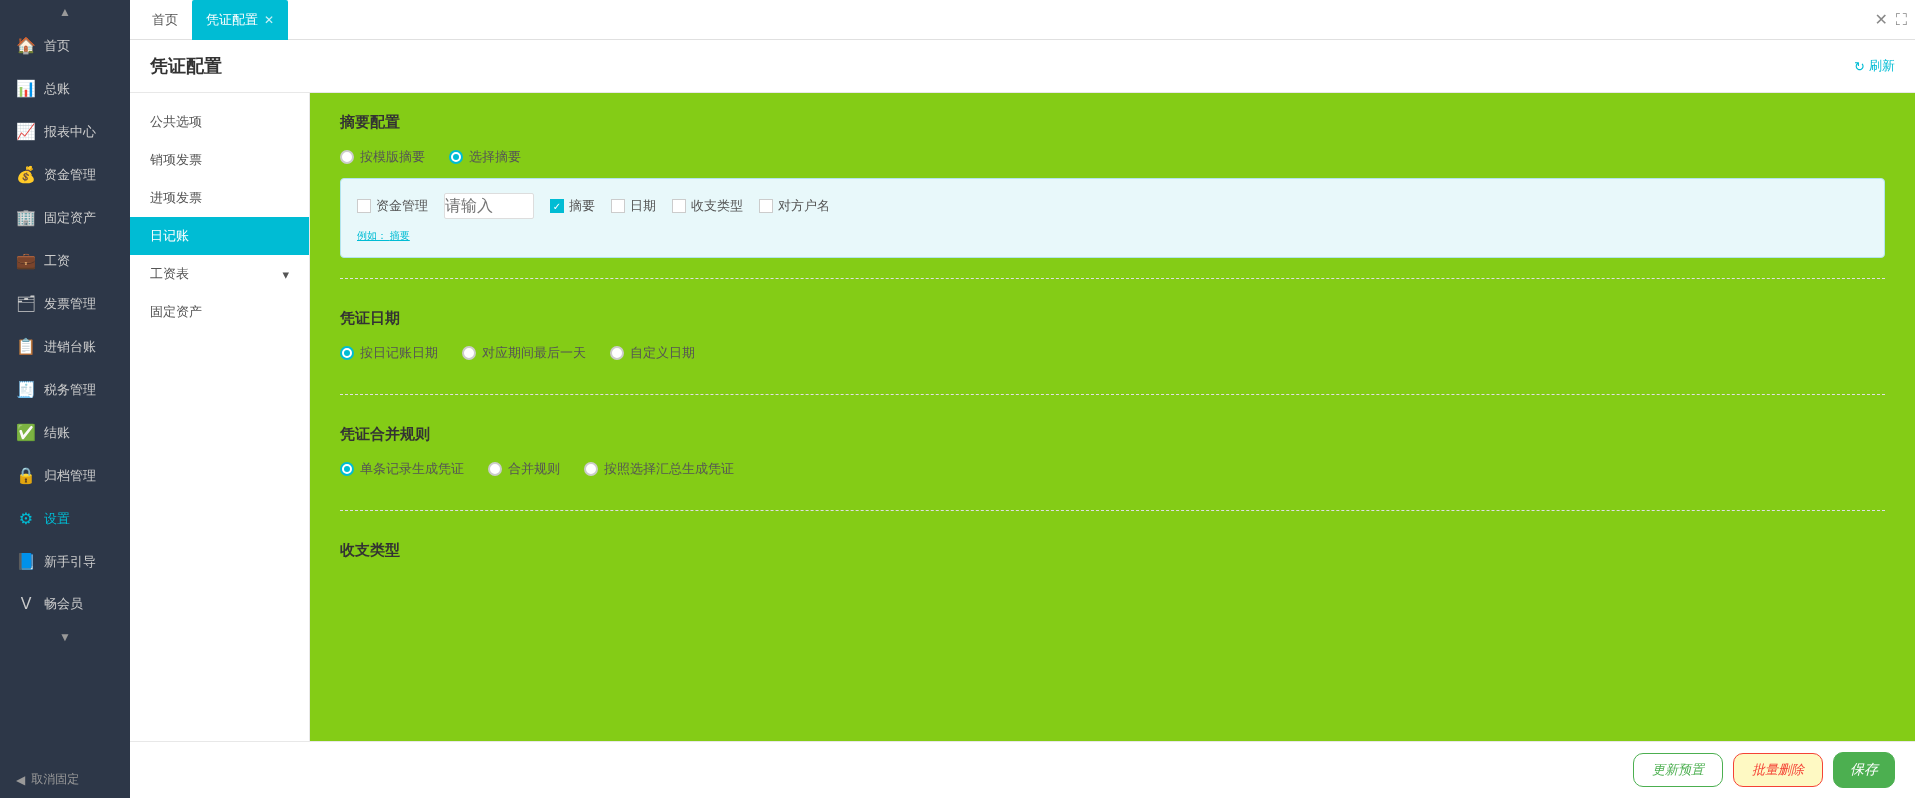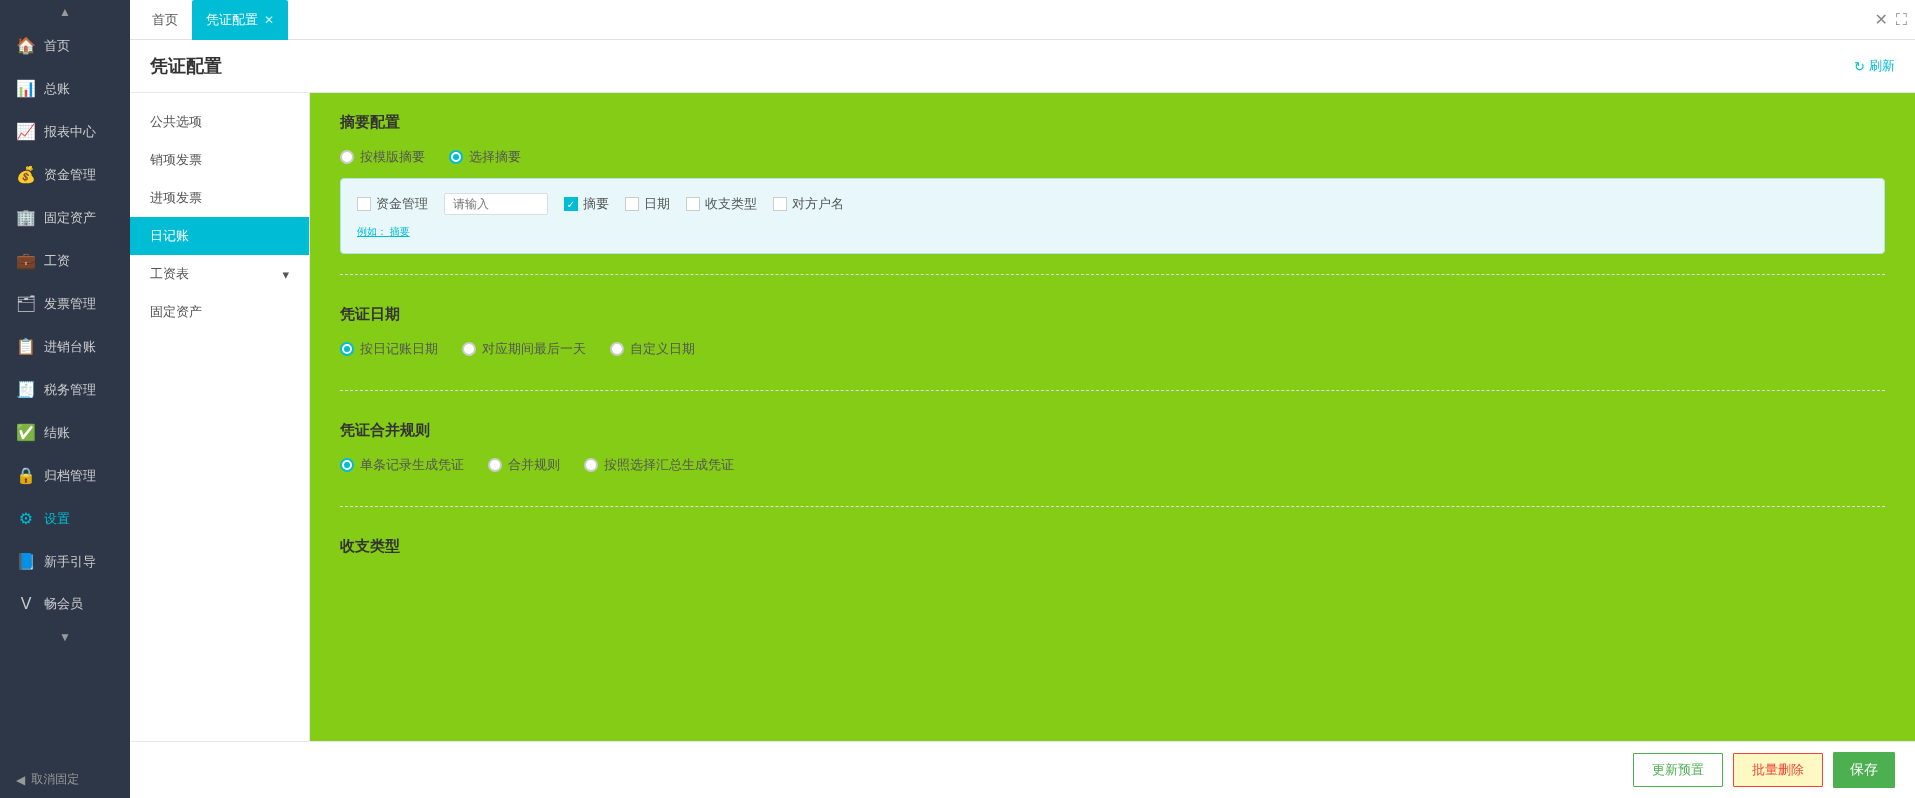--- a/index.html
+++ b/index.html
@@ -231,24 +231,24 @@
     }
     .checkbox-box.checked {
       background: #00bcd4;
       border-color: #00bcd4;
       color: #fff;
       font-size: 10px;
     }
     .text-input {
       border: 1px solid #ddd;
       border-radius: 2px;
-      padding: 3px 8px;
-      font-size: 12px;
+      padding: 3px 0;
+      font-size: 16px;
       color: #999;
-      width: 104px;
+      width: 90px;
       background: #fff;
     }
     .example-text {
       margin-top: 10px;
       color: #00bcd4;
       font-size: 10px;
       text-decoration: underline;
     }
 
     
@@ -256,24 +256,25 @@
       background: #fff;
       padding: 10px 20px;
       display: flex;
       justify-content: flex-end;
       align-items: center;
       gap: 10px;
       border-top: 1px solid #e8e8e8;
     }
     .btn {
       padding: 7px 18px;
-      border-radius: 1px;
+      border-radius: 10px;
       font-size: 13px;
       cursor: pointer;
       border: 1px solid transparent;
+      font-style: italic;
     }
     .btn-outline-green {
       border-color: #4caf50;
       color: #4caf50;
       background: #fff;
     }
     .btn-outline-red {
       border-color: #f44336;
       color: #f44336;
       background: #fef9c3;

